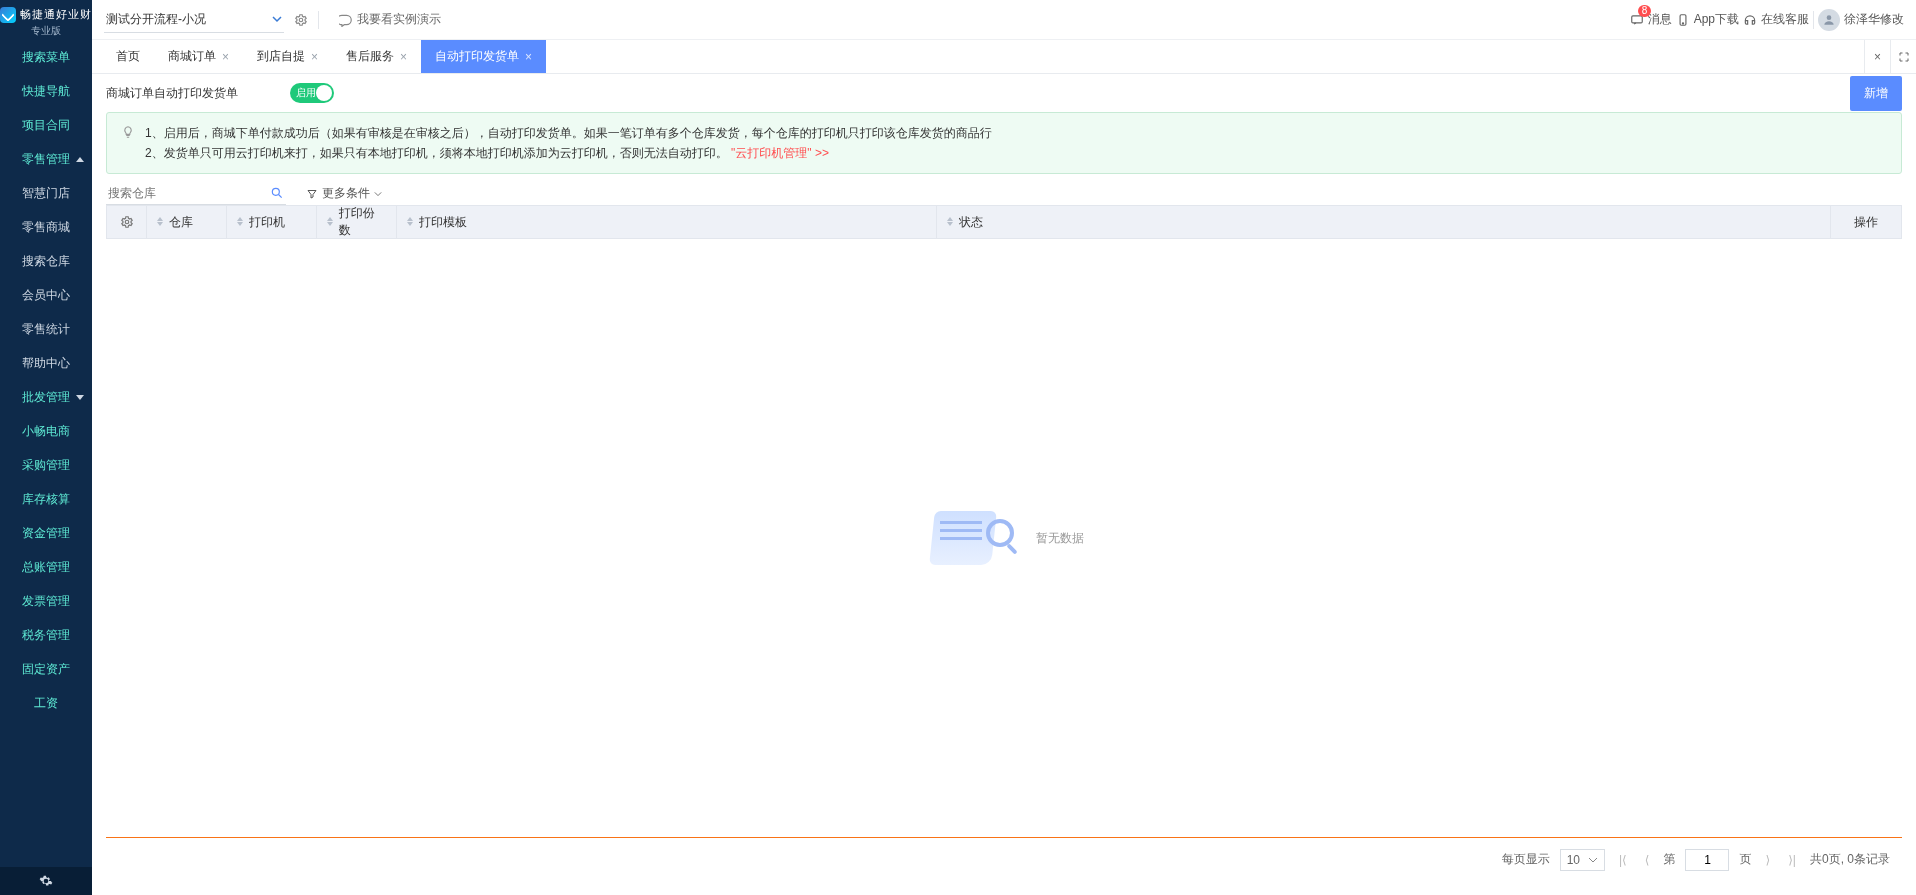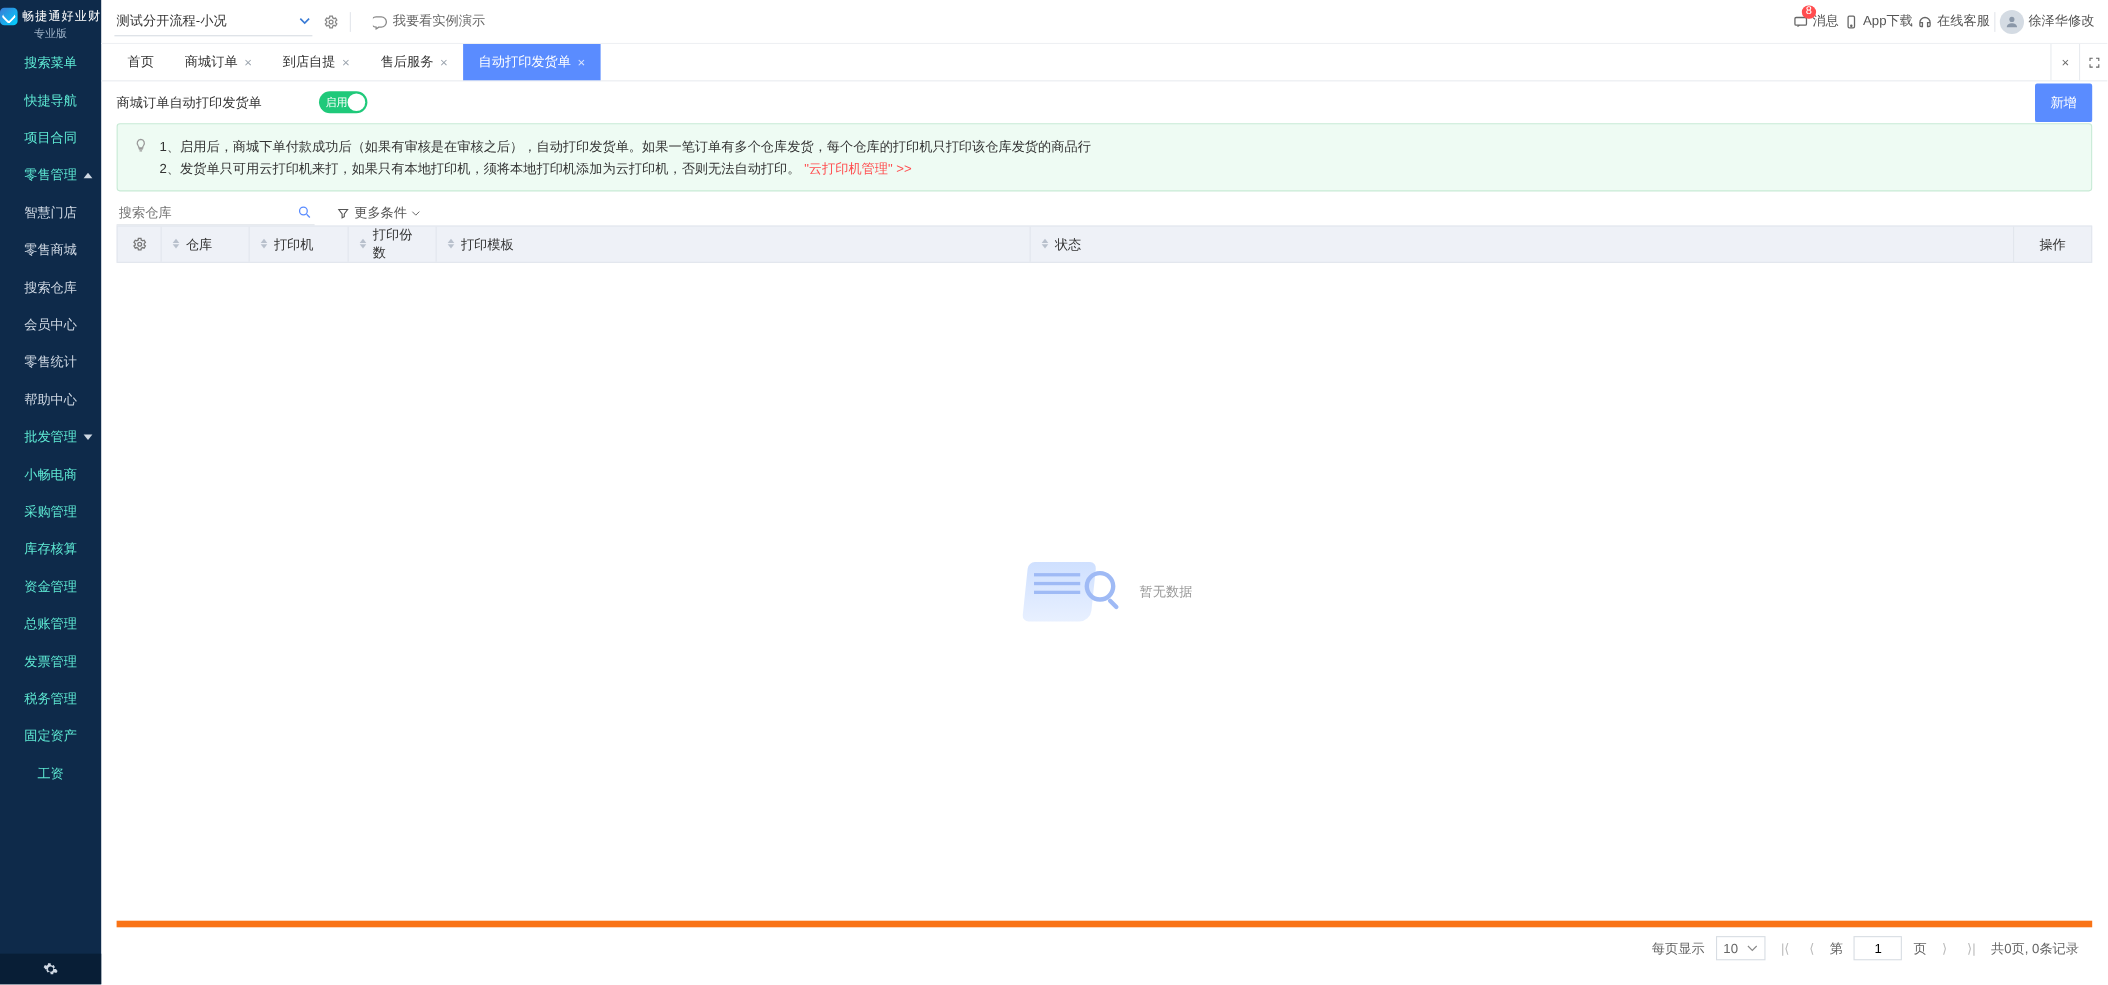--- a/index.html
+++ b/index.html
@@ -86,21 +86,21 @@
 .th-status { flex:1; }
 .th-ops { width:70px; justify-content:center; }
 .tbody-empty { flex:1; display:flex; flex-direction:row; align-items:center; justify-content:center; color:#999; gap:12px; }
 .empty-ill { width:100px; height:70px; position:relative; }
 .empty-ill .paper { position:absolute; left:8px; top:8px; width:62px; height:54px; background:linear-gradient(180deg,#cfe0ff,#e8f0ff); border-radius:6px 6px 10px 6px; transform:skewX(-6deg); }
 .empty-ill .lines { position:absolute; left:16px; top:18px; width:42px; height:3px; background:#9fbaf5; box-shadow:0 8px 0 #9fbaf5, 0 16px 0 #9fbaf5; }
 .empty-ill .mag { position:absolute; right:10px; top:16px; width:28px; height:28px; border:4px solid #9fbaf5; border-radius:50%; }
 .empty-ill .mag::after { content:""; position:absolute; right:-8px; bottom:-8px; width:12px; height:4px; background:#9fbaf5; transform:rotate(45deg); border-radius:2px; }
 
 
-.pager { height:44px; display:flex; align-items:center; justify-content:flex-end; gap:10px; padding:0 12px; font-size:12px; color:#666; border-top:6px solid #f97316; }
+.pager { height:44px; display:flex; align-items:center; justify-content:flex-end; gap:10px; padding:0 12px; font-size:12px; color:#666; border-top:1px solid #f97316; }
 .pg-select { border:1px solid #d8dde3; padding:3px 6px; display:flex; align-items:center; gap:8px; cursor:pointer; }
 .pg-btn { color:#bbb; cursor:pointer; padding:2px 4px; }
 .pg-input { width:44px; border:1px solid #d8dde3; text-align:center; padding:3px 2px; font-size:12px; }
 
 svg { display:block; }
 </style>
 </head>
 <body>
 
 <div class="app">

